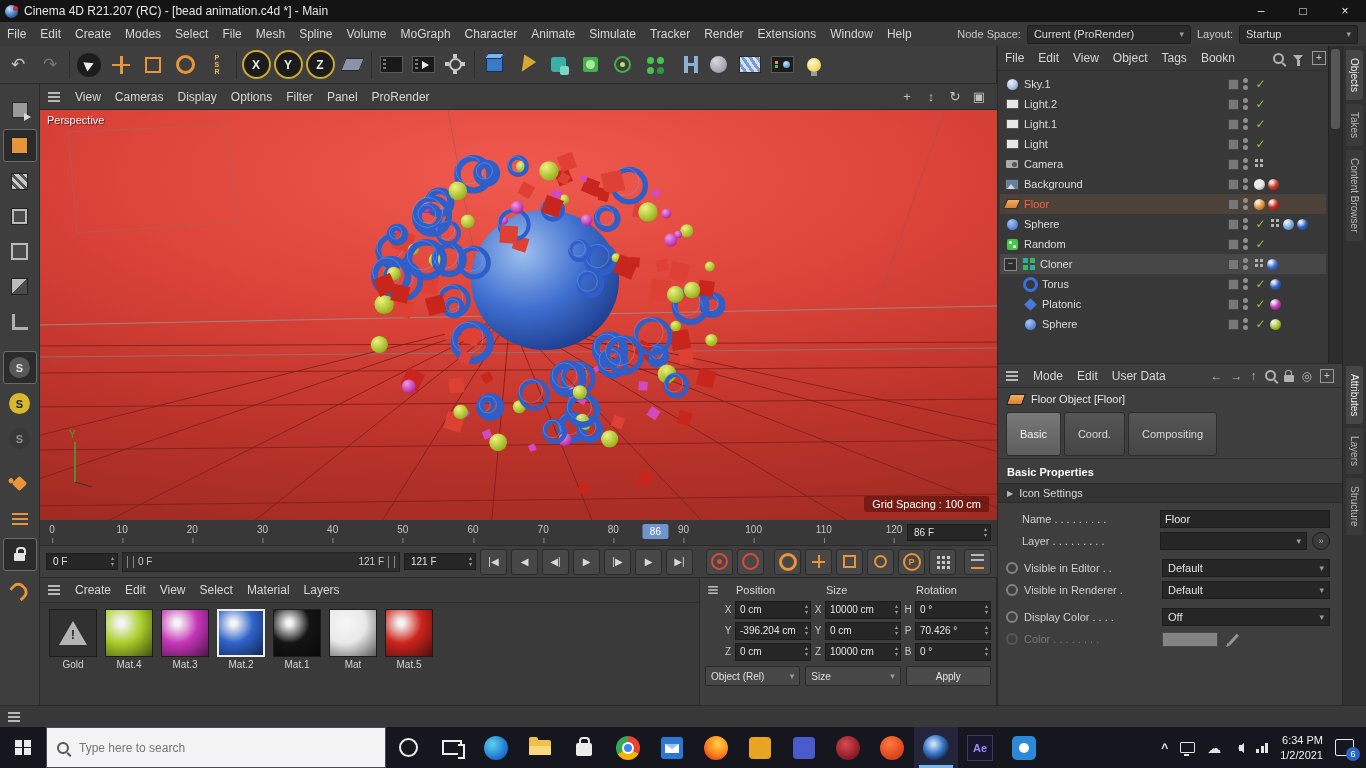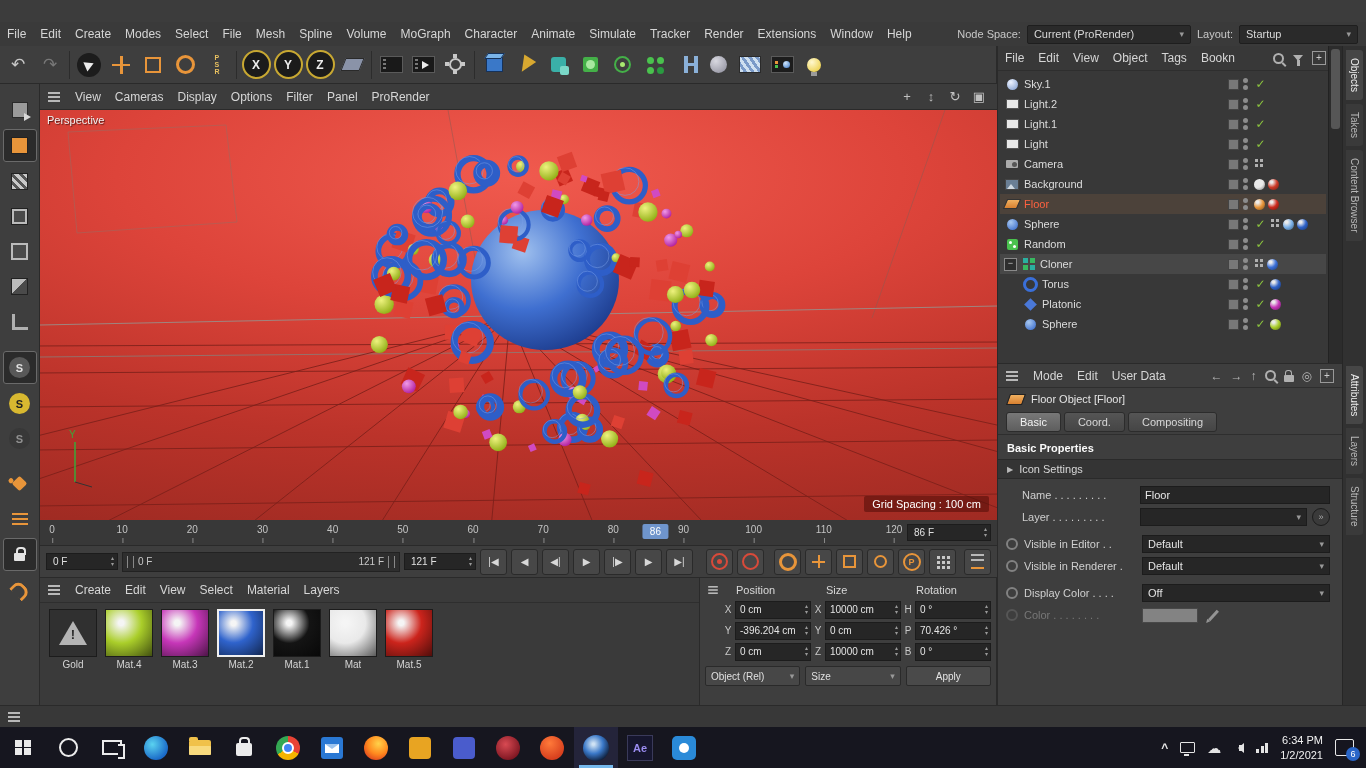--- a/index.html
+++ b/index.html
@@ -183,30 +183,30 @@
   .mag{width:7px;height:7px;border:2px solid #b0b0b0;border-radius:50%;position:relative;display:inline-block;}
   .mag::after{content:'';position:absolute;width:2px;height:5px;background:#b0b0b0;transform:rotate(-45deg);left:8px;top:7px;}
   .lockic{width:10px;height:7px;background:#b0b0b0;border-radius:1px;position:relative;display:inline-block;margin-top:5px;}
   .lockic::before{content:'';position:absolute;left:1.5px;top:-5px;width:5px;height:4px;border:1.5px solid #b0b0b0;border-bottom:none;border-radius:3px 3px 0 0;}
   .plusbox{width:12px;height:12px;border:1px solid #999;color:#ccc;font-size:10px;line-height:11px;text-align:center;display:inline-block;}
   .funnel{width:0;height:0;border-left:5px solid transparent;border-right:5px solid transparent;border-top:6px solid #b0b0b0;position:relative;display:inline-block;}
   .funnel::after{content:'';position:absolute;left:-1.5px;top:-1px;width:3px;height:6px;background:#b0b0b0;}
   #attrtitle{height:22px;display:flex;align-items:center;color:#e4e4e4;font-size:11px;}
   .floor-mini{width:14px;height:9px;background:linear-gradient(#f0b060,#d88030);border:1px solid #222;margin:0 7px 0 10px;transform:skewX(-20deg);flex:none;}
   #attrtabs{display:flex;gap:3px;padding:2px 8px 0 8px;border-bottom:1px solid #2e2e2e;}
-  .atab{height:18px;padding:0 13px;display:flex;align-items:center;background:linear-gradient(#555,#454545);border:1px solid #2c2c2c;border-radius:3px;color:#d8d8d8;font-size:11px;margin-bottom:2px;}
+  .atab{height:18px;padding:12px 13px;display:flex;align-items:center;background:linear-gradient(#555,#454545);border:1px solid #2c2c2c;border-radius:3px;color:#d8d8d8;font-size:11px;margin-bottom:2px;}
   .atab.active{background:linear-gradient(#787878,#5e5e5e);color:#f4f4f4;}
   .asec{font-weight:bold;color:#fafafa;font-size:11px;padding:7px 9px 5px 9px;}
   .afold{height:18px;background:#343434;border-top:1px solid #2a2a2a;border-bottom:1px solid #2a2a2a;display:flex;align-items:center;color:#d8d8d8;font-size:11px;padding-left:9px;gap:6px;}
   .afold .tri{font-size:8px;color:#b8b8b8;}
   .attr-row{display:flex;align-items:center;height:22px;padding:0 12px 0 8px;font-size:11px;}
   .abullet{width:8px;height:8px;border-radius:50%;border:2px solid #828282;margin-right:6px;flex:none;}
   .abullet.dimb{border-color:#565656;}
   .nobul{width:16px;flex:none;}
-  .attr-label{width:118px;color:#cfcfcf;white-space:nowrap;overflow:hidden;flex:none;}
+  .attr-label{width:138px;color:#cfcfcf;white-space:nowrap;overflow:hidden;flex:none;}
   .attr-label.dim2{color:#777;}
   .attr-input{flex:1;background:#262626;border:1px solid #1c1c1c;color:#e8e8e8;font-size:11px;height:16px;padding:0 4px;font-family:"Liberation Sans","DejaVu Sans",sans-serif;min-width:0;}
   .aselect{flex:1;display:flex;align-items:center;background:#262626;border:1px solid #1c1c1c;height:16px;padding:0 5px;color:#e2e2e2;gap:4px;min-width:0;}
   .aselect .dda{margin-left:auto;}
   .round-btn{width:16px;height:16px;border-radius:50%;background:#3a3a3a;border:1px solid #1c1c1c;color:#aaa;font-size:9px;display:flex;align-items:center;justify-content:center;margin-left:5px;flex:none;}
   .cswatch{width:54px;height:13px;background:#d8d8d8;border:1px solid #555;opacity:.45;}
   .dropper{width:3px;height:13px;background:#949494;transform:rotate(42deg);margin-left:14px;position:relative;}
   .dropper::after{content:'';position:absolute;left:-1px;bottom:-4px;border-left:2.5px solid transparent;border-right:2.5px solid transparent;border-top:4px solid #949494;}
   
   #sidetabs{left:1342px;top:46px;width:24px;height:659px;background:#313131;border-left:1px solid #262626;box-sizing:border-box;}
@@ -261,20 +261,29 @@
   .ic-net i{width:3px;background:#e4e4e4;display:block;}
   .ttime{text-align:right;font-size:11px;line-height:1.3;color:#f2f2f2;}
   .notif{position:relative;width:17px;height:15px;border:1.5px solid #e8e8e8;border-radius:2px;margin-right:4px;}
   .badge{position:absolute;right:-7px;bottom:-6px;width:14px;height:14px;border-radius:50%;background:#2a66c8;color:#fff;font-size:9px;display:flex;align-items:center;justify-content:center;}
 </style>
 </head>
 <body>
 
 <div id="root">
 
+  <div id="titlebar" class="abs">
+    <span class="c4dlogo"></span>
+    <span>Cinema 4D R21.207 (RC) - [bead animation.c4d *] - Main</span>
+    <div class="wbtns">
+      <span class="wbtn">–</span>
+      <span class="wbtn">□</span>
+      <span class="wbtn">×</span>
+    </div>
+  </div>
 
   <div id="menubar" class="abs">
     <div id="menu-items" style="display:flex;height:100%;">
         <div class="mi">File</div>
         <div class="mi">Edit</div>
         <div class="mi">Create</div>
         <div class="mi">Modes</div>
         <div class="mi">Select</div>
         <div class="mi">File</div>
         <div class="mi">Mesh</div>
@@ -1278,20 +1287,24 @@
 
   <div id="taskbar" class="abs">
     <div class="startbtn">
       <span class="winlogo">
           <i></i>
           <i></i>
           <i></i>
           <i></i>
         </span>
     </div>
+    <div class="tb-search">
+      <span class="magd"></span>
+      <input placeholder="Type here to search" style="">
+    </div>
     <div id="taskbar-apps">
         <div class="app">
           <span class="ic-ring"></span>
         </div>
         <div class="app">
           <span class="ic-tv"></span>
         </div>
         <div class="app">
           <span class="ic-circle icg-edge"></span>
         </div>

